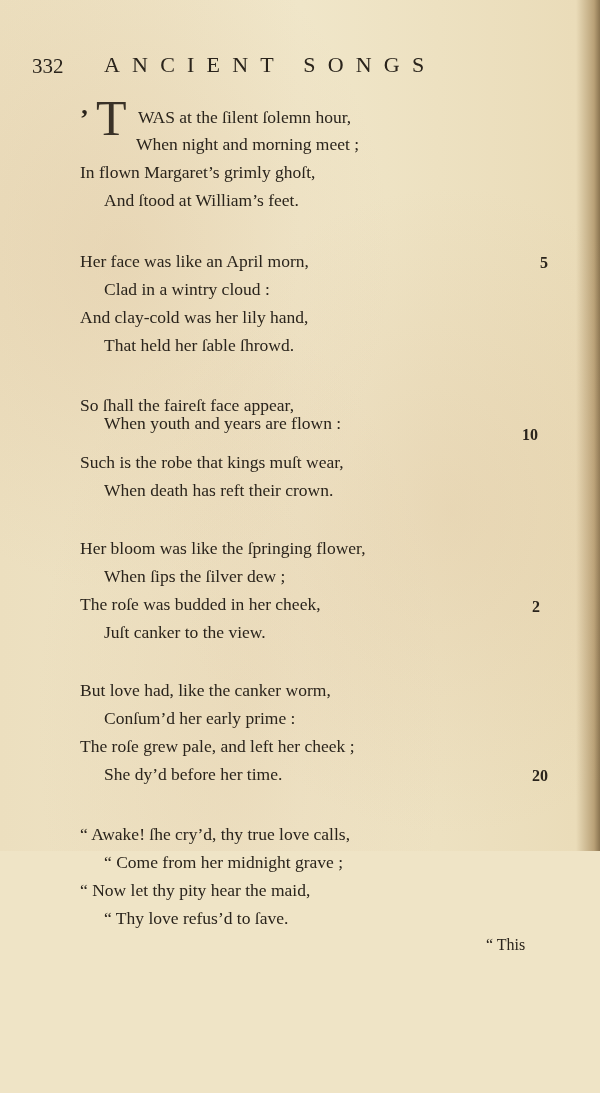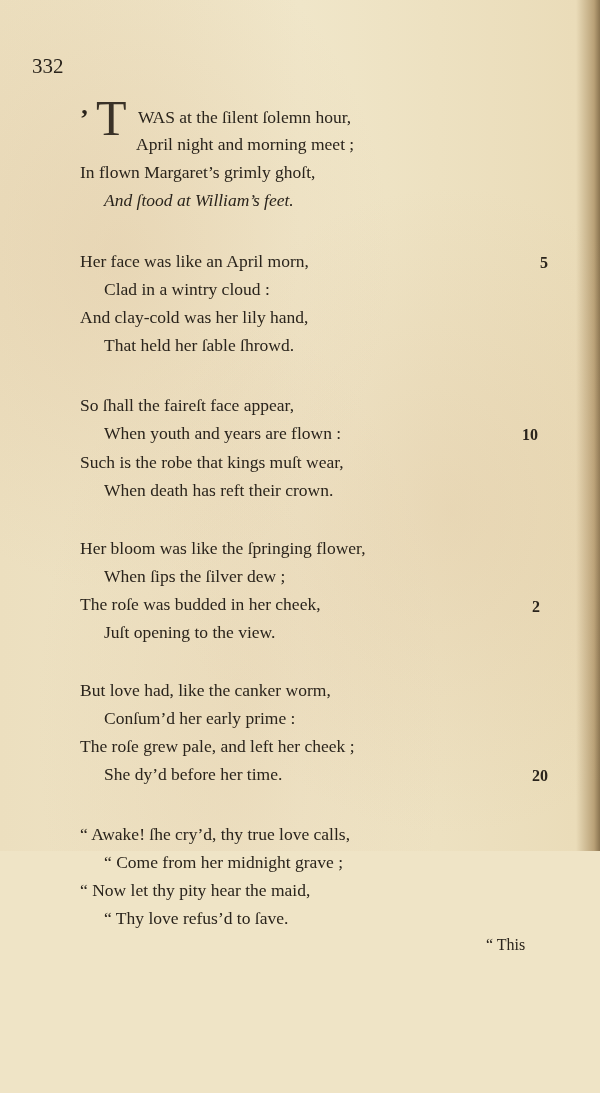--- a/index.html
+++ b/index.html
@@ -92,53 +92,54 @@
       font-family: "Liberation Serif", serif;
     }
   </style>
 </head>
 <body>
 
 <div class="page">
 
   <div class="header">
     <span class="page-number">332</span>
+    <span class="running-title">ANCIENT SONGS</span>
   </div>
 
   <span class="dropcap-apos">’</span>
   <span class="dropcap">T</span>
 
   <div class="poem">
 
     <div>
       <span class="line" style="left:58px;top:107px;">WAS at the ſilent ſolemn hour,</span>
-      <span class="line" style="left:56px;top:134px;">April night and morning meet ;</span>
+      <span class="line" style="left:56px;top:134px;">When night and morning meet ;</span>
       <span class="line flush" style="top:162px;">In flown Margaret’s grimly ghoſt,</span>
-      <span class="line indent" style="top:190px;font-style:italic;">And ſtood at William’s feet.</span>
+      <span class="line indent" style="top:190px;">And ſtood at William’s feet.</span>
     </div>
 
     <div>
       <span class="line flush" style="top:251px;">Her face was like an April morn,</span>
       <span class="line indent" style="top:279px;">Clad in a wintry cloud :</span>
       <span class="line flush" style="top:307px;">And clay-cold was her lily hand,</span>
       <span class="line indent" style="top:335px;">That held her ſable ſhrowd.</span>
     </div>
 
     <div>
       <span class="line flush" style="top:395px;">So ſhall the faireſt face appear,</span>
-      <span class="line indent" style="top:423px;">When youth and years are flown :</span>
+      <span class="line indent" style="top:413px;">When youth and years are flown :</span>
       <span class="line flush" style="top:452px;">Such is the robe that kings muſt wear,</span>
       <span class="line indent" style="top:480px;">When death has reft their crown.</span>
     </div>
 
     <div>
       <span class="line flush" style="top:538px;">Her bloom was like the ſpringing flower,</span>
       <span class="line indent" style="top:566px;">When ſips the ſilver dew ;</span>
       <span class="line flush" style="top:594px;">The roſe was budded in her cheek,</span>
-      <span class="line indent" style="top:622px;">Juſt opening to the view.</span>
+      <span class="line indent" style="top:622px;">Juſt canker to the view.</span>
     </div>
 
     <div>
       <span class="line flush" style="top:680px;">But love had, like the canker worm,</span>
       <span class="line indent" style="top:708px;">Conſum’d her early prime :</span>
       <span class="line flush" style="top:736px;">The roſe grew pale, and left her cheek ;</span>
       <span class="line indent" style="top:764px;">She dy’d before her time.</span>
     </div>
 
     <div>

